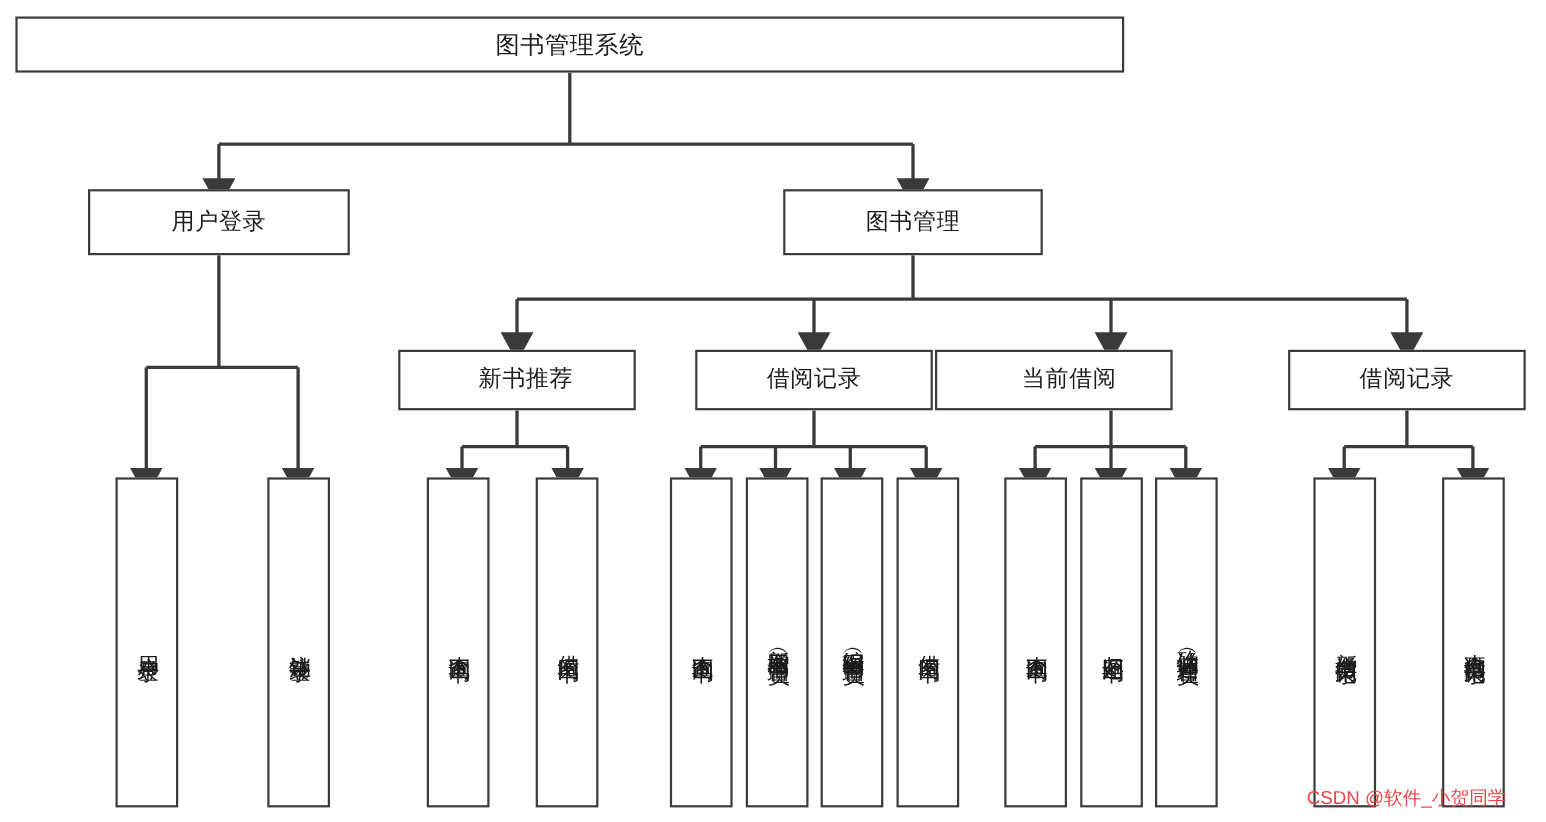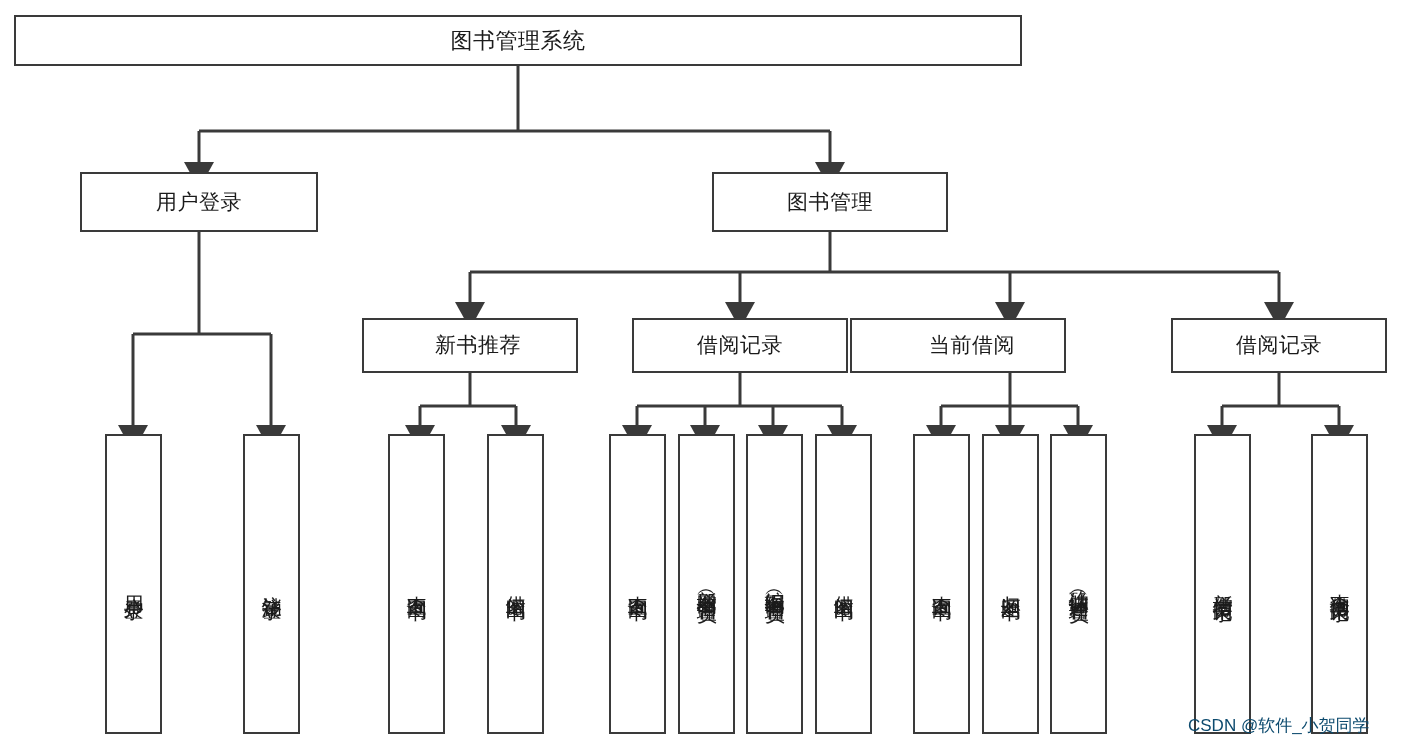--- a/index.html
+++ b/index.html
@@ -61,21 +61,21 @@
     font-size: 20px;
     line-height: 1.28;
     letter-spacing: 2px;
     max-height: 100%;
   }
   #watermark {
     position: absolute;
     left: 1188px;
     top: 714px;
     font-size: 17px;
-    color: #0c4a6e;
+    color: #ef4444;
     white-space: nowrap;
     z-index: 3;
     font-family: "Liberation Sans", "DejaVu Sans", sans-serif;
   }
 </style>
 </head>
 <body>
 
 <div id="diagram-root">
 

